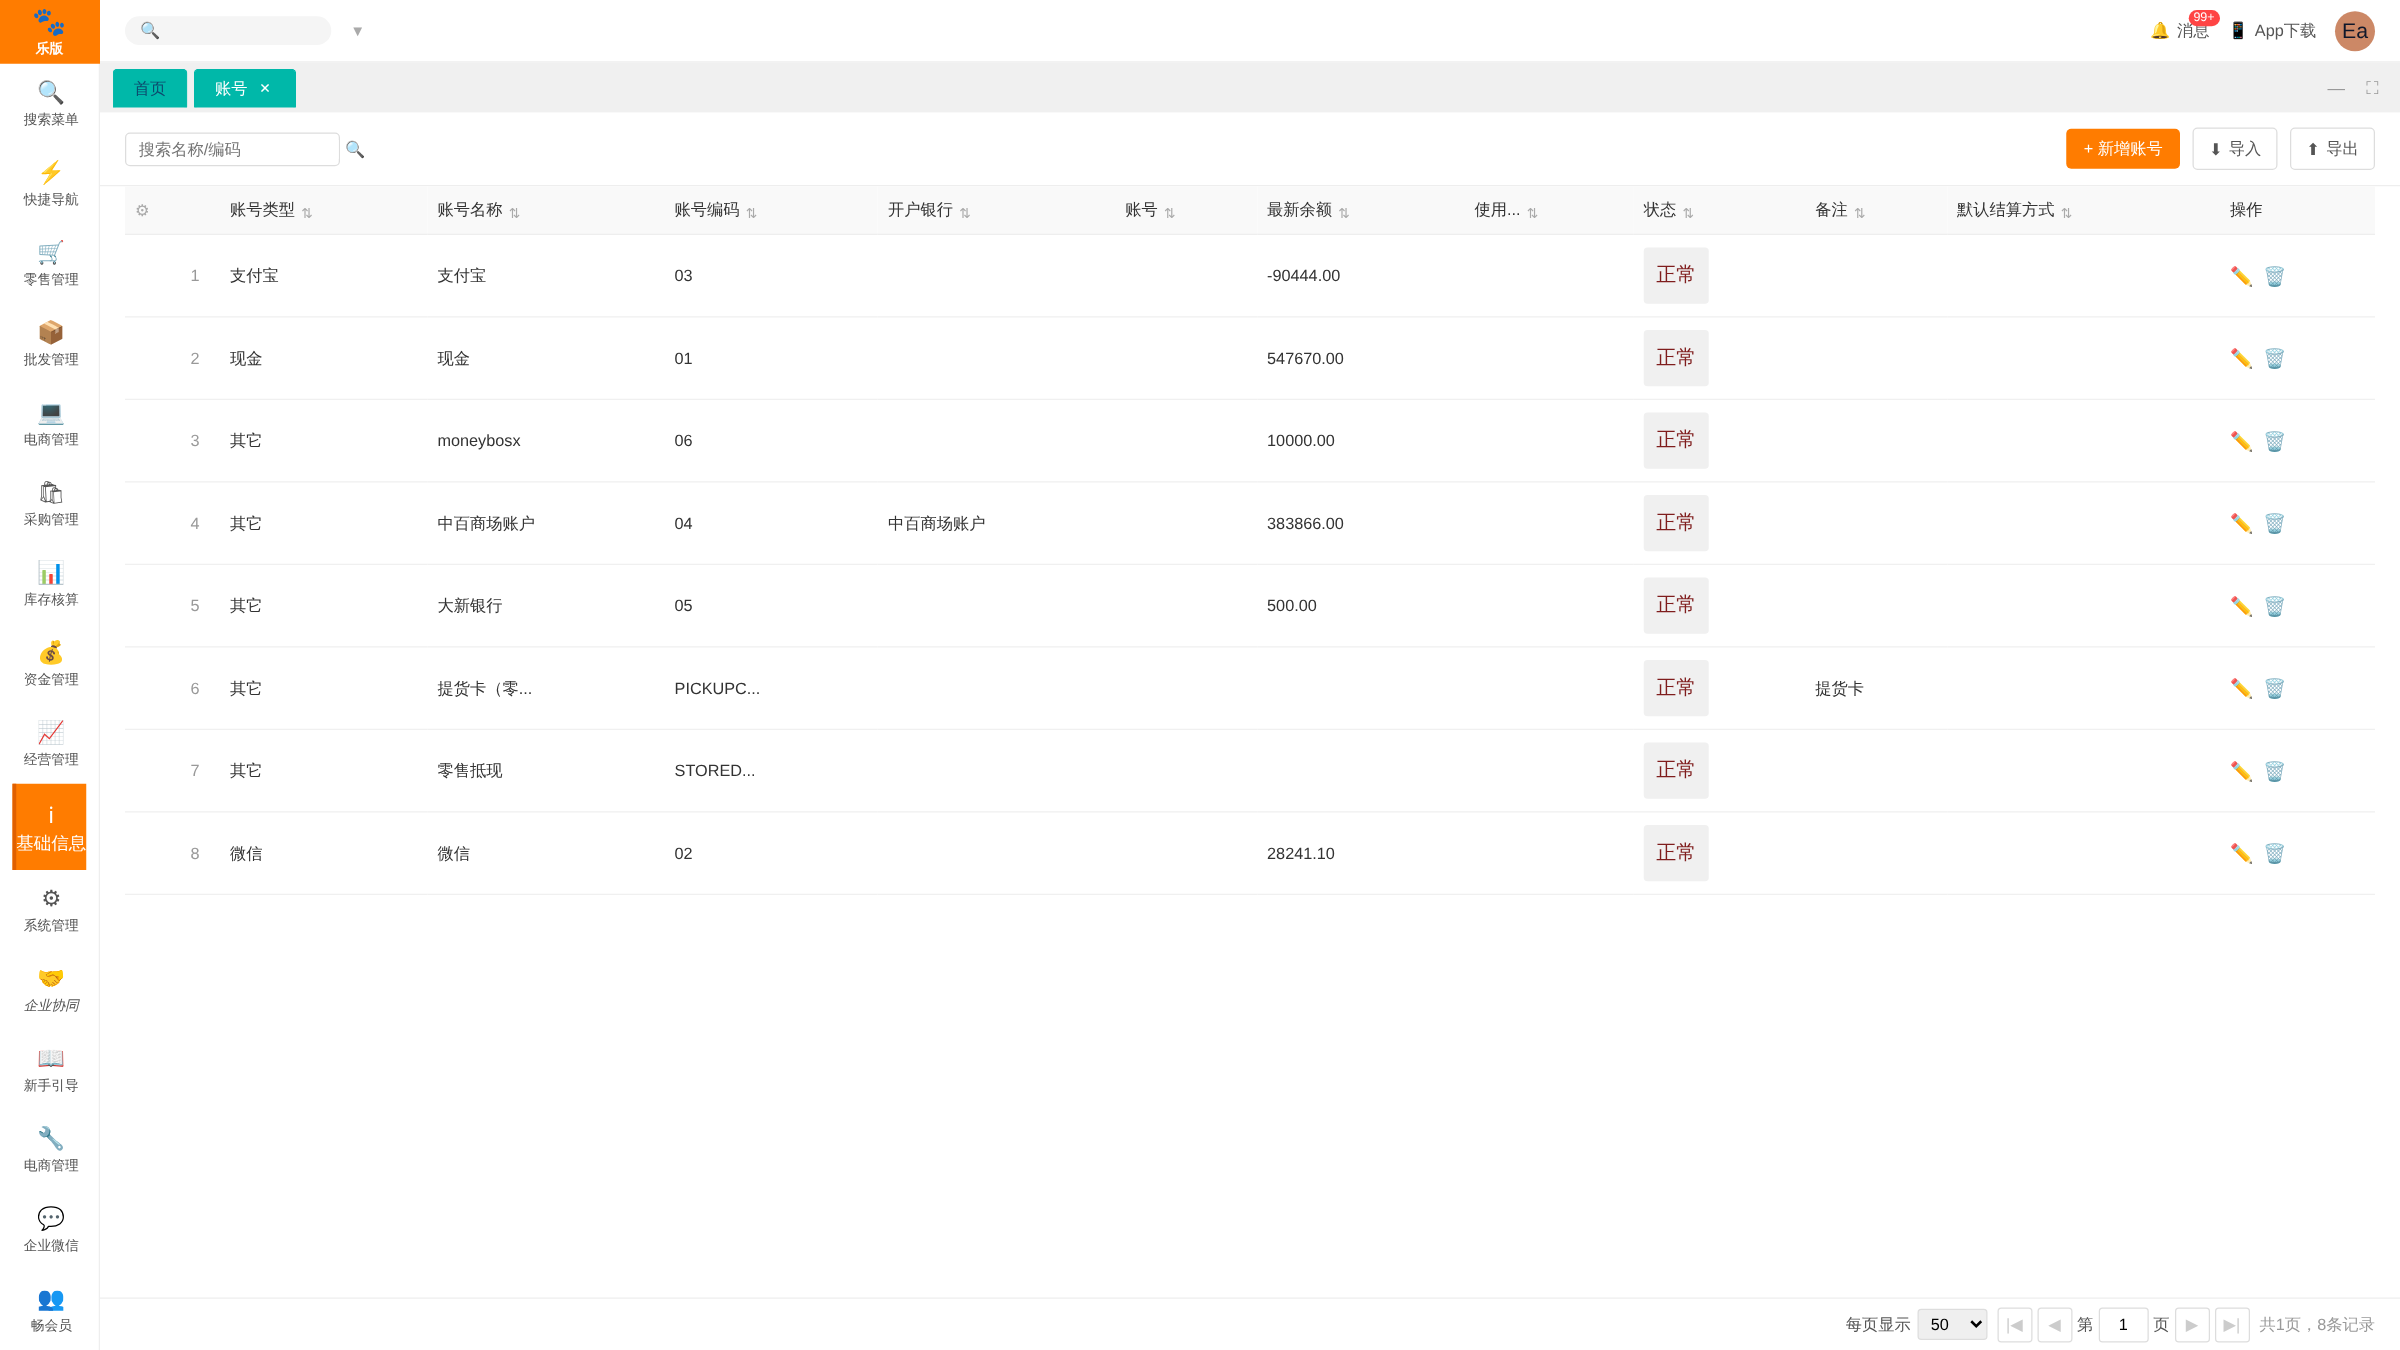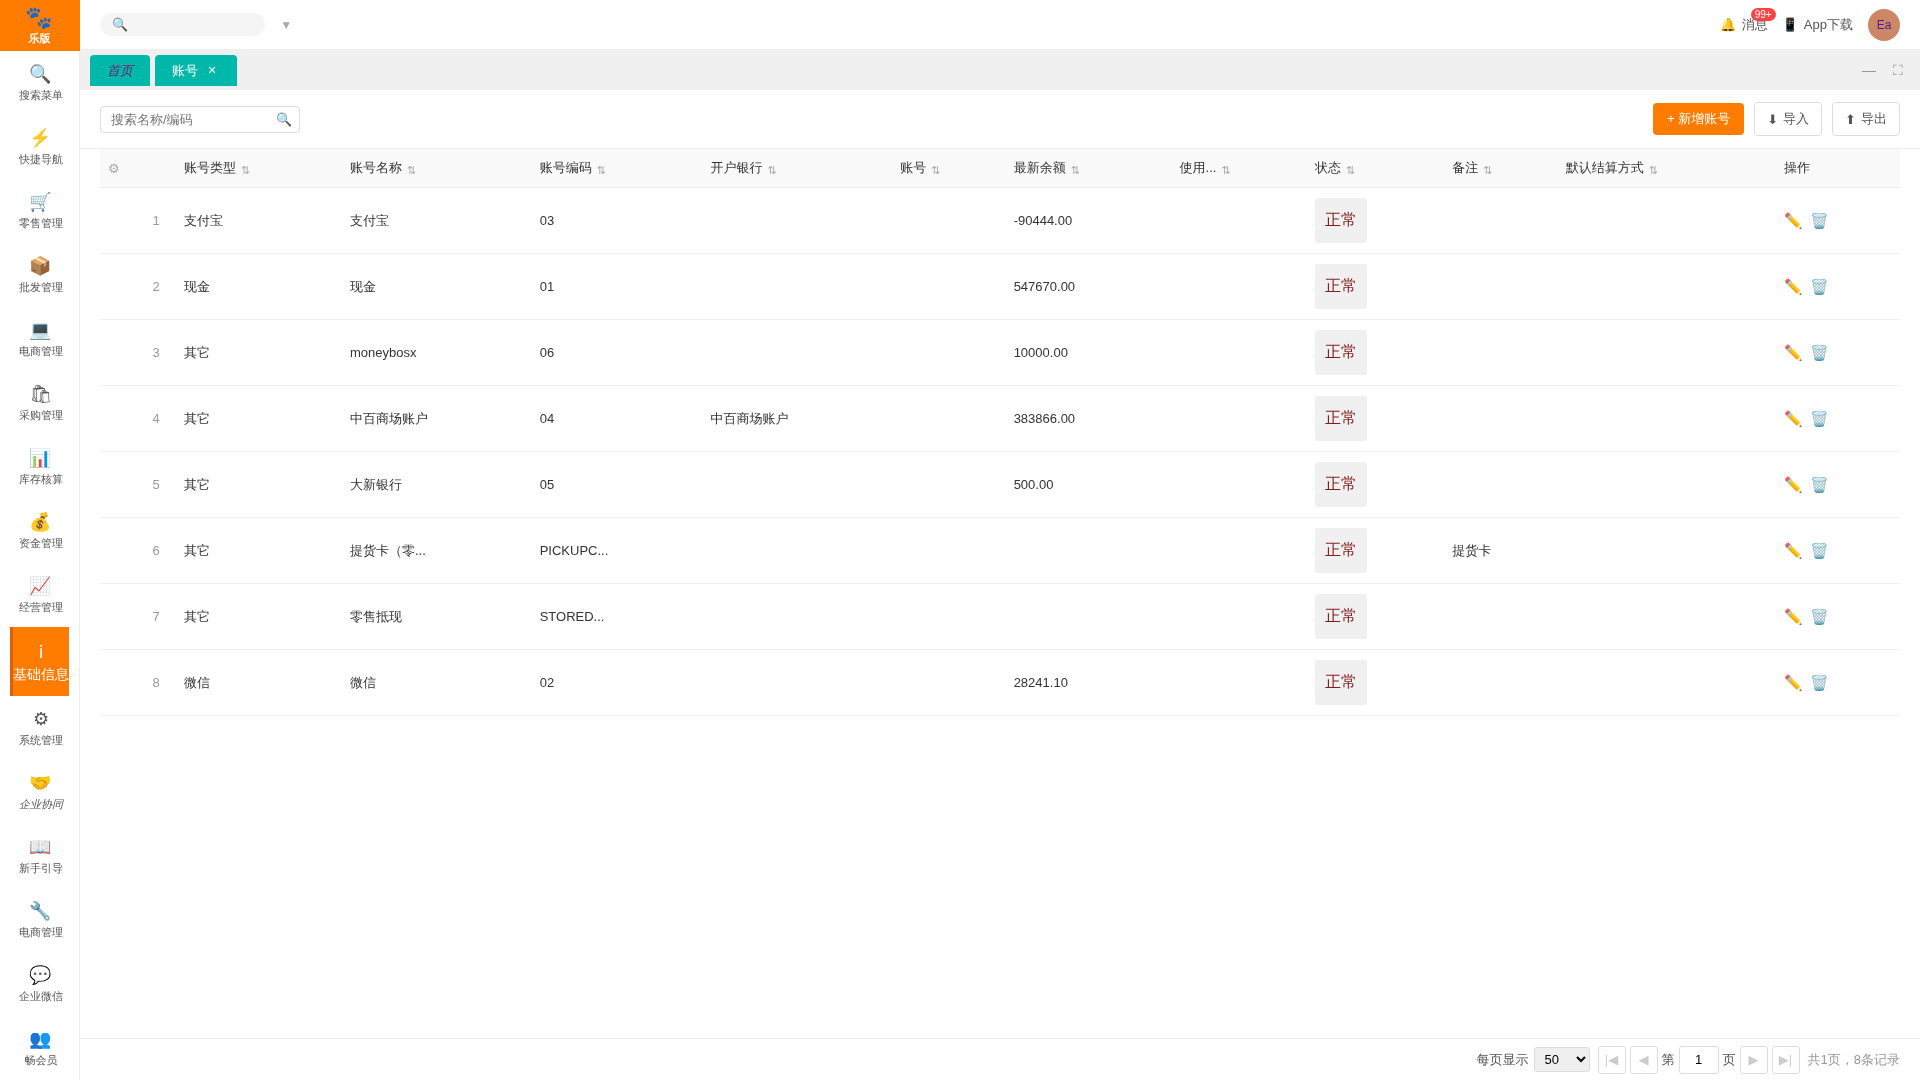--- a/index.html
+++ b/index.html
@@ -18,36 +18,36 @@
 
     
     .topbar { height: 50px; background: #fff; display: flex; align-items: center; justify-content: space-between; padding: 0 20px; border-bottom: 1px solid #eee; flex-shrink: 0; }
     .topbar-left { display: flex; align-items: center; gap: 15px; }
     .topbar-search { display: flex; align-items: center; background: #f5f5f5; border-radius: 15px; padding: 4px 12px; gap: 5px; }
     .topbar-search input { border: none; background: transparent; outline: none; font-size: 13px; width: 120px; }
     .topbar-right { display: flex; align-items: center; gap: 15px; }
     .notification-badge { position: relative; cursor: pointer; display: flex; align-items: center; gap: 5px; color: #555; font-size: 13px; }
     .badge { position: absolute; top: -8px; right: -8px; background: #ff4444; color: #fff; border-radius: 10px; font-size: 10px; padding: 1px 4px; min-width: 16px; text-align: center; }
     .app-download { display: flex; align-items: center; gap: 5px; color: #555; font-size: 13px; cursor: pointer; }
-    .avatar { width: 32px; height: 32px; border-radius: 50%; background: #cc8866; display: flex; align-items: center; justify-content: center; color: #4c1d95; font-size: 12px; cursor: pointer; }
+    .avatar { width: 32px; height: 32px; border-radius: 50%; background: #cc8866; display: flex; align-items: center; justify-content: center; color: #0f172a; font-size: 17px; cursor: pointer; }
 
     
     .tabbar { height: 40px; background: #f0f0f0; display: flex; align-items: center; padding: 0 10px; gap: 5px; flex-shrink: 0; }
     .tab { display: flex; align-items: center; gap: 6px; padding: 6px 16px; background: #fff; border-radius: 4px 4px 0 0; font-size: 13px; cursor: pointer; color: #666; border: 1px solid #ddd; border-bottom: none; }
     .tab.active { background: #00b8a9; color: #fff; border-color: #00b8a9; }
-    .tab-home { background: #00b8a9; color: #701a75; border-color: #00b8a9; font-style: italic; }
+    .tab-home { background: #00b8a9; color: #0c4a6e; border-color: #00b8a9; }
     .tab-close { width: 16px; height: 16px; display: flex; align-items: center; justify-content: center; border-radius: 50%; font-size: 11px; }
 
     
     .content { flex: 1; background: #fff; overflow: hidden; display: flex; flex-direction: column; position: relative; }
 
     
     .content-topbar { display: flex; align-items: center; justify-content: space-between; padding: 12px 20px; border-bottom: 1px solid #eee; }
     .content-topbar-left { display: flex; align-items: center; gap: 10px; }
-    .search-box { display: flex; align-items: flex-start; border: 1px solid #ddd; border-radius: 4px; padding: 5px 10px; gap: 5px; width: 200px; }
+    .search-box { display: flex; align-items: flex-start; border: 1px solid #ddd; border-radius: 4px; padding: 5px 10px; gap: 5px; width: 172px; }
     .search-box input { border: none; outline: none; font-size: 13px; width: 160px; }
     .content-topbar-right { display: flex; align-items: center; gap: 10px; }
     .btn-primary { background: #ff7c00; color: #fff; border: none; border-radius: 4px; padding: 7px 14px; cursor: pointer; font-size: 13px; display: flex; align-items: center; gap: 5px; }
     .btn-secondary { background: #fff; color: #555; border: 1px solid #ddd; border-radius: 4px; padding: 7px 12px; cursor: pointer; font-size: 13px; display: flex; align-items: center; gap: 5px; }
 
     
     .table-container { flex: 1; overflow-y: auto; padding: 0 20px; }
     table { width: 100%; border-collapse: collapse; }
     table thead tr { background: #f9f9f9; }
     table th { padding: 10px 8px; text-align: left; font-size: 13px; color: #333; font-weight: 500; border-bottom: 1px solid #eee; white-space: nowrap; }

